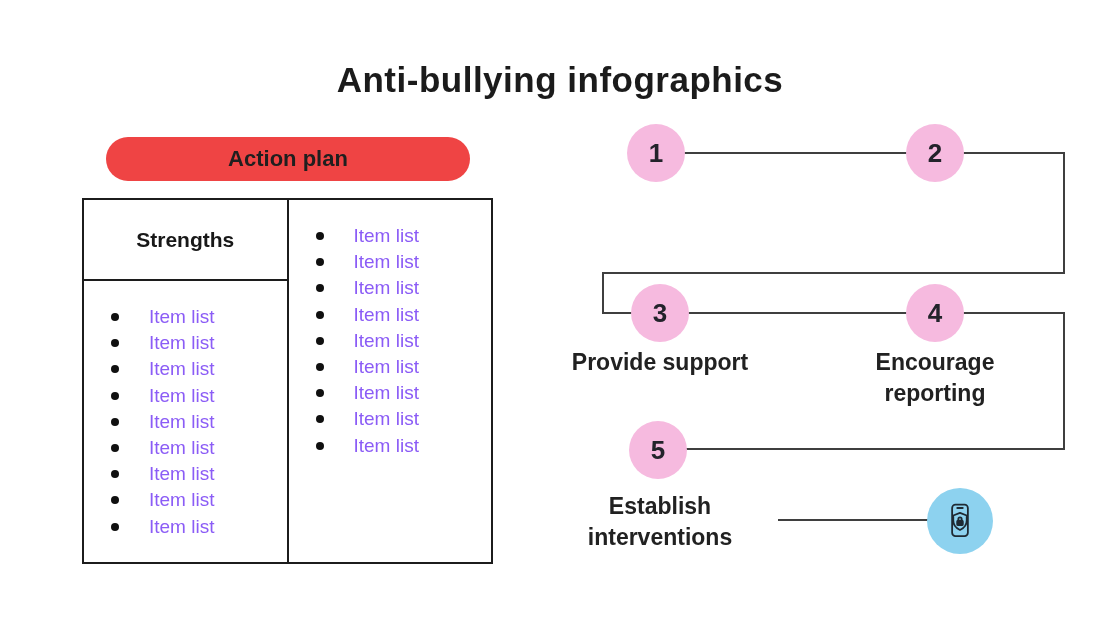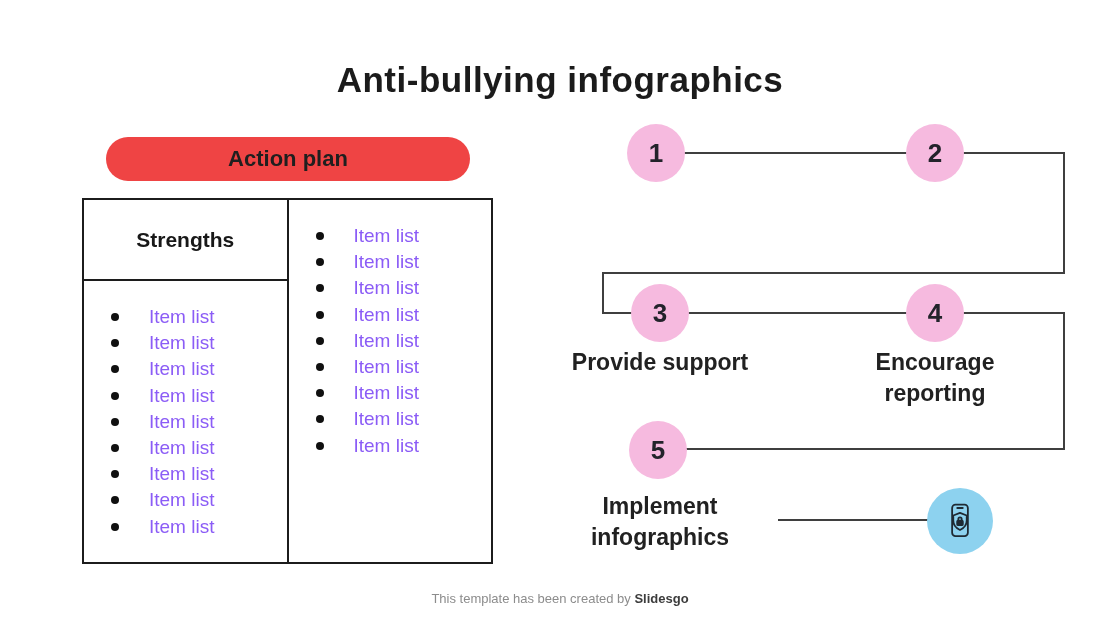--- a/index.html
+++ b/index.html
@@ -256,31 +256,28 @@
     </div>
   <div class="step-circle c4">
       <span>4</span>
     </div>
   <div class="step-circle c5">
       <span>5</span>
     </div>
 
   <div class="step-label l3">Provide support</div>
   <div class="step-label l4">Encourage reporting</div>
-  <div class="step-label l5">Implement infographics</div>
+  <div class="step-label l5">Establish interventions</div>
 
   <div class="icon-circle">
     <svg width="42" height="42" viewBox="0 0 40 40">
       <g fill="none" stroke="#1f2a33" stroke-width="1.7" stroke-linejoin="round" stroke-linecap="round">
         <rect x="12.5" y="4.5" width="15" height="30" rx="3.2"></rect>
         <line x1="17.5" y1="7.6" x2="22.5" y2="7.6" stroke-width="2"></line>
         <path d="M20 12.2 L26.4 14.8 V19.6 C26.4 24.3 23.4 27 20 28.6 C16.6 27 13.6 24.3 13.6 19.6 V14.8 Z"></path>
         <path d="M18.4 19.6 v-1.5 a1.6 1.6 0 0 1 3.2 0 v1.5"></path>
         <rect x="17.3" y="19.6" width="5.4" height="4.3" rx="0.9" fill="#1f2a33"></rect>
       </g>
     </svg>
   </div>
 
-  <div class="footer">
-    <span>This template has been created by </span><span class="brand">Slidesgo</span>
-  </div>
 
 </div>
 
 </body></html>

